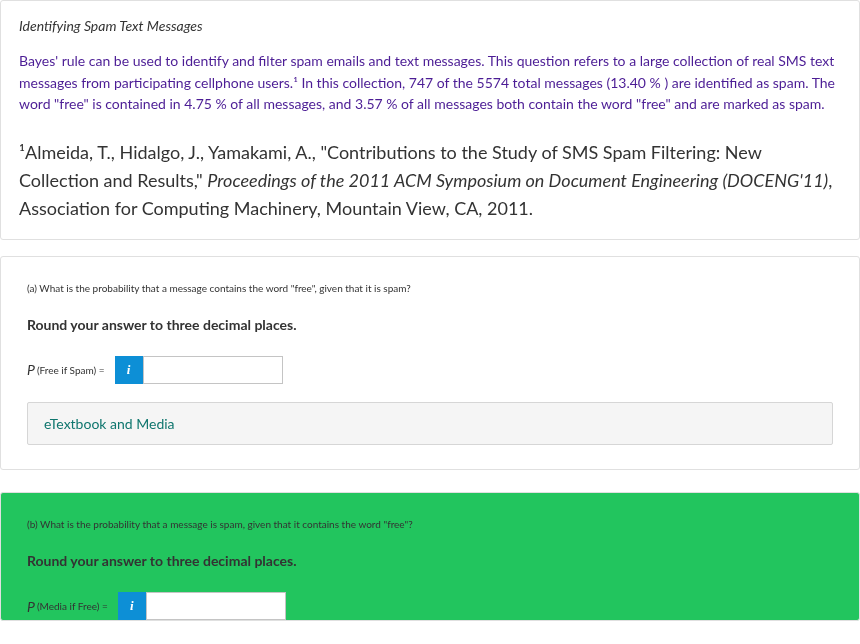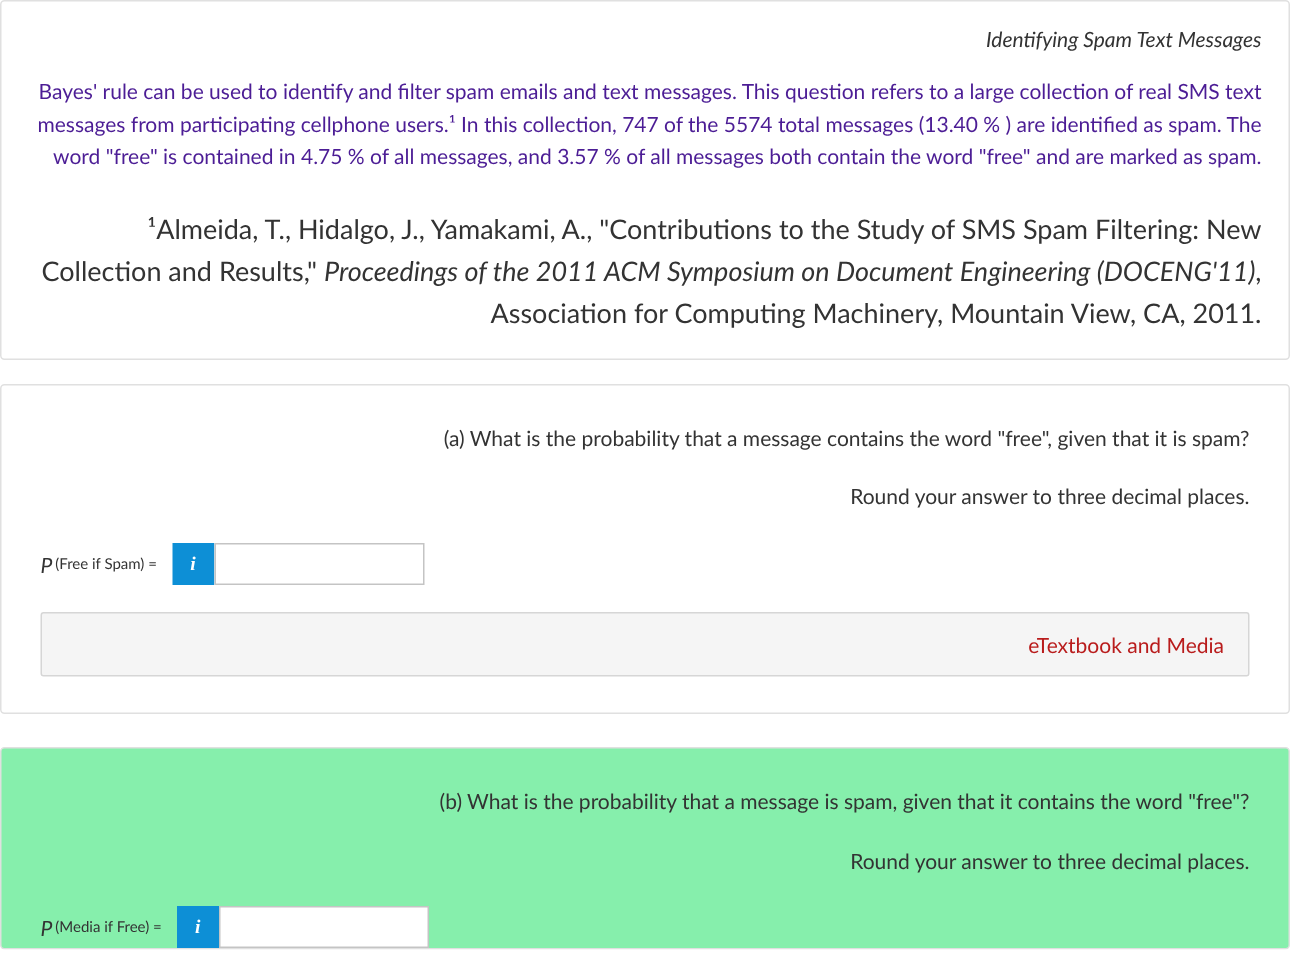--- a/index.html
+++ b/index.html
@@ -1,19 +1,18 @@
 <!DOCTYPE html>
 <html><head>
   <meta charset="utf-8">
   <style>
     * {
       box-sizing: border-box;
       margin: 0;
       padding: 0;
-      text-align: right;
     }
     body {
       font-family: 'Segoe UI', Lato, -apple-system, sans-serif;
       font-size: 14px;
       color: #333;
       background: #fff;
       width: 860px;
     }
     .panel {
       border: 1px solid #e0e0e0;
@@ -44,30 +43,31 @@
       font-style: italic;
     }
     .question-panel {
       border: 1px solid #e0e0e0;
       border-radius: 3px;
       padding: 24px 26px;
       margin-bottom: 22px;
       background: #fff;
     }
     .question-text {
-      font-size: 14px;
+      font-size: 10px;
       line-height: 1.55;
       color: #333;
       margin-bottom: 18px;
     }
     .round-text {
       font-size: 14px;
       line-height: 1.55;
       color: #333;
       margin-bottom: 20px;
+      font-weight: bold;
     }
     .answer-row {
       display: flex;
       align-items: center;
       gap: 0;
       margin-bottom: 18px;
     }
     .answer-label {
       font-style: italic;
       font-size: 14px;
@@ -100,28 +100,28 @@
       padding: 0 6px;
       font-size: 14px;
       outline: none;
     }
     .etextbook-bar {
       border: 1px solid #d6d6d6;
       background: #f5f5f5;
       padding: 12px 16px;
       border-radius: 2px;
       font-size: 14px;
-      color: #b91c1c;
+      color: #0f766e;
       cursor: pointer;
     }
     .question-panel-bottom {
       border: 1px solid #e0e0e0;
       border-radius: 3px;
       padding: 24px 26px 0 26px;
-      background: #86efac;
+      background: #22c55e;
     }
   </style>
 </head>
 <body>
 
 <div class="panel">
   <div class="intro-title">Identifying Spam Text Messages</div>
   <div class="intro-para">Bayes' rule can be used to identify and filter spam emails and text messages. This question refers to a large collection of real SMS text messages from participating cellphone users.¹ In this collection, 747 of the 5574 total messages (13.40 % ) are identified as spam. The word "free" is contained in 4.75 %  of all messages, and 3.57 %  of all messages both contain the word "free" and are marked as spam.</div>
   <div class="citation">
     <span>¹Almeida, T., Hidalgo, J., Yamakami, A., "Contributions to the Study of SMS Spam Filtering: New Collection and Results," </span><span class="citation-italic">Proceedings of the 2011 ACM Symposium on Document Engineering (DOCENG'11)</span><span>, Association for Computing Machinery, Mountain View, CA, 2011.</span>

